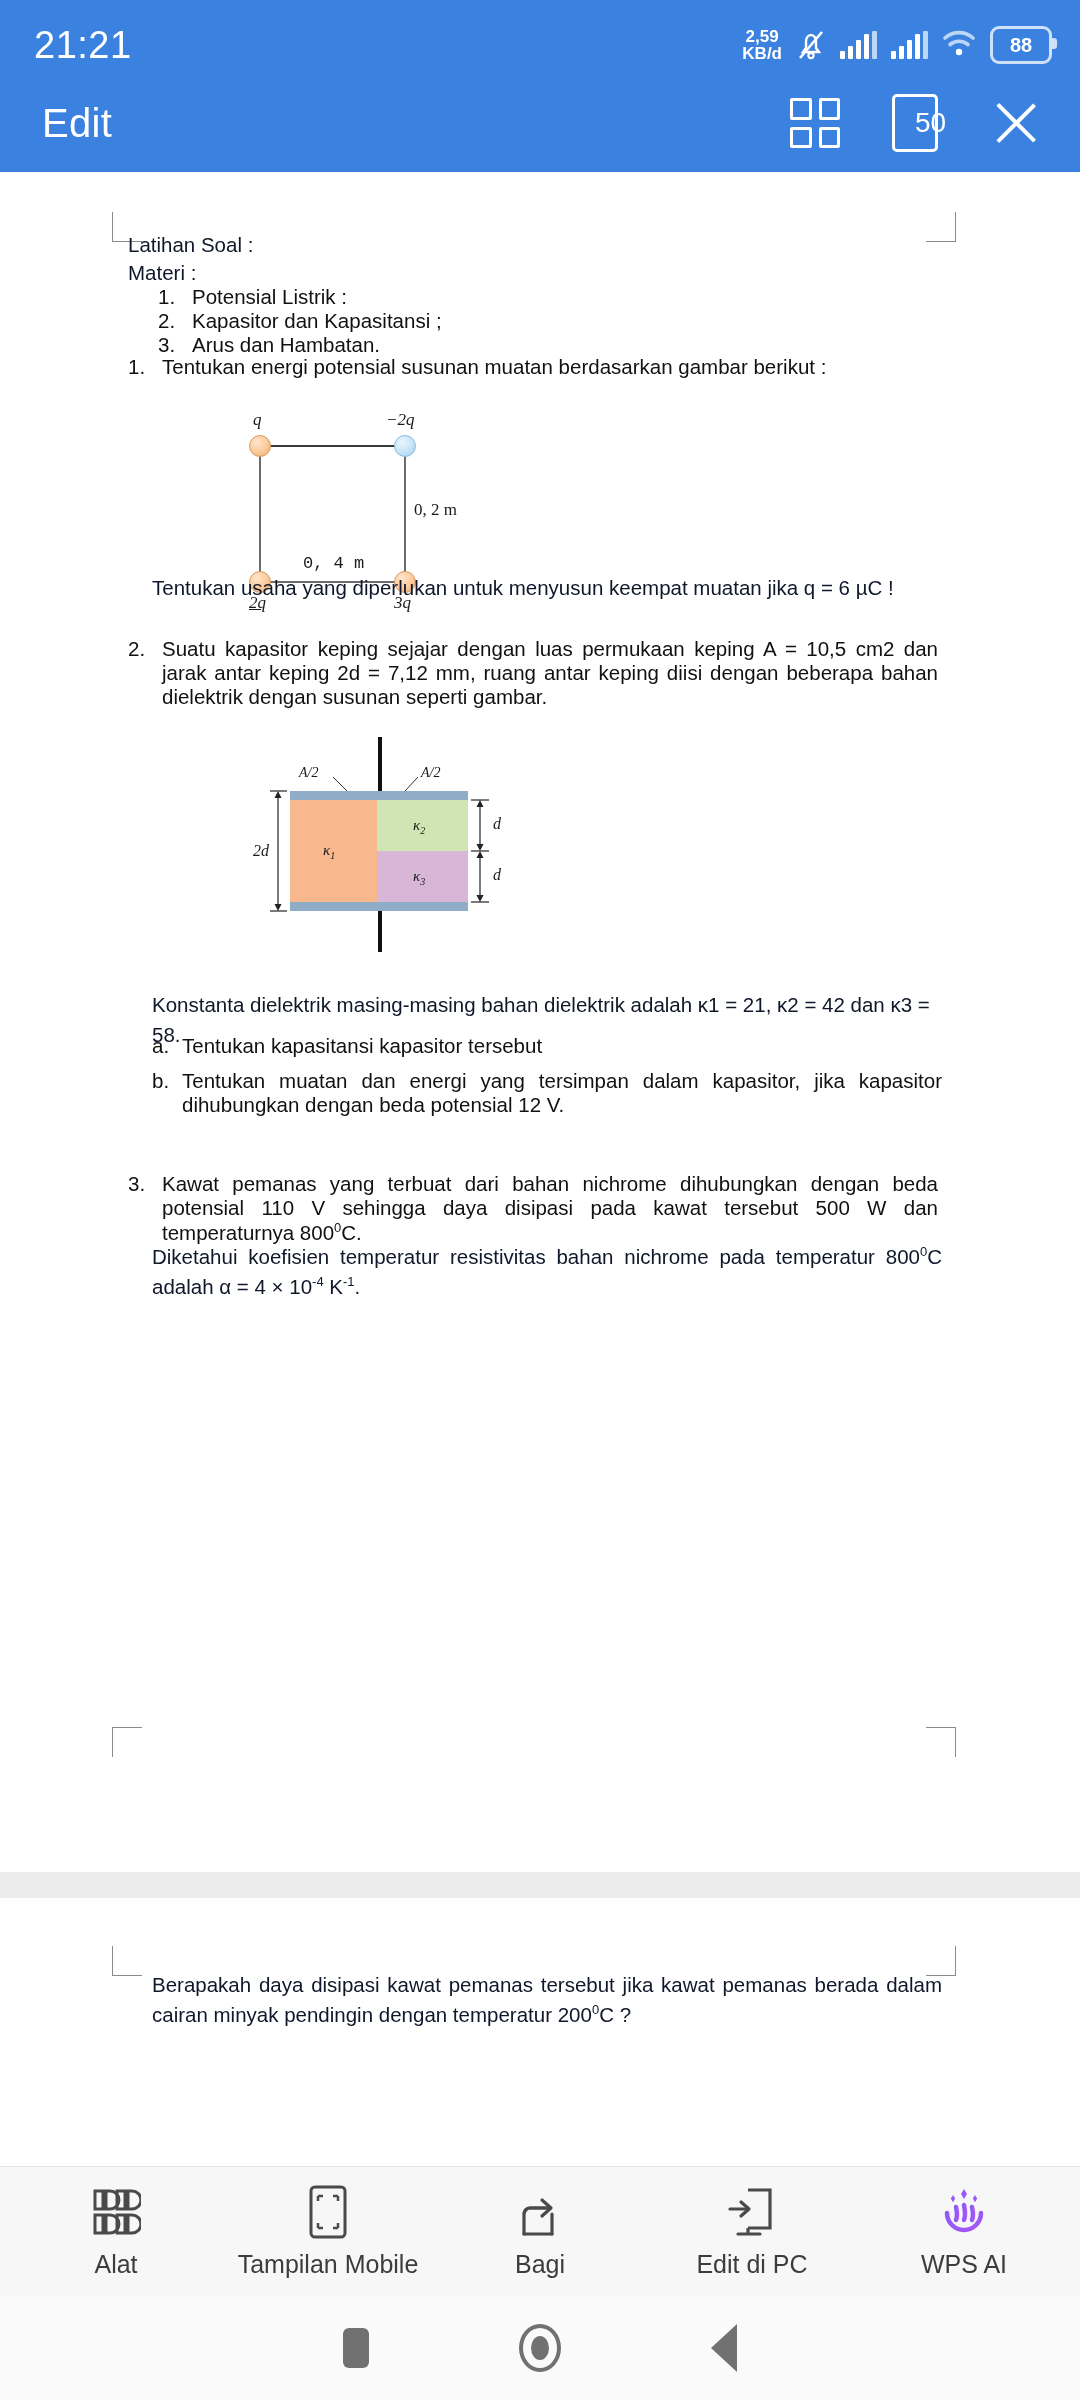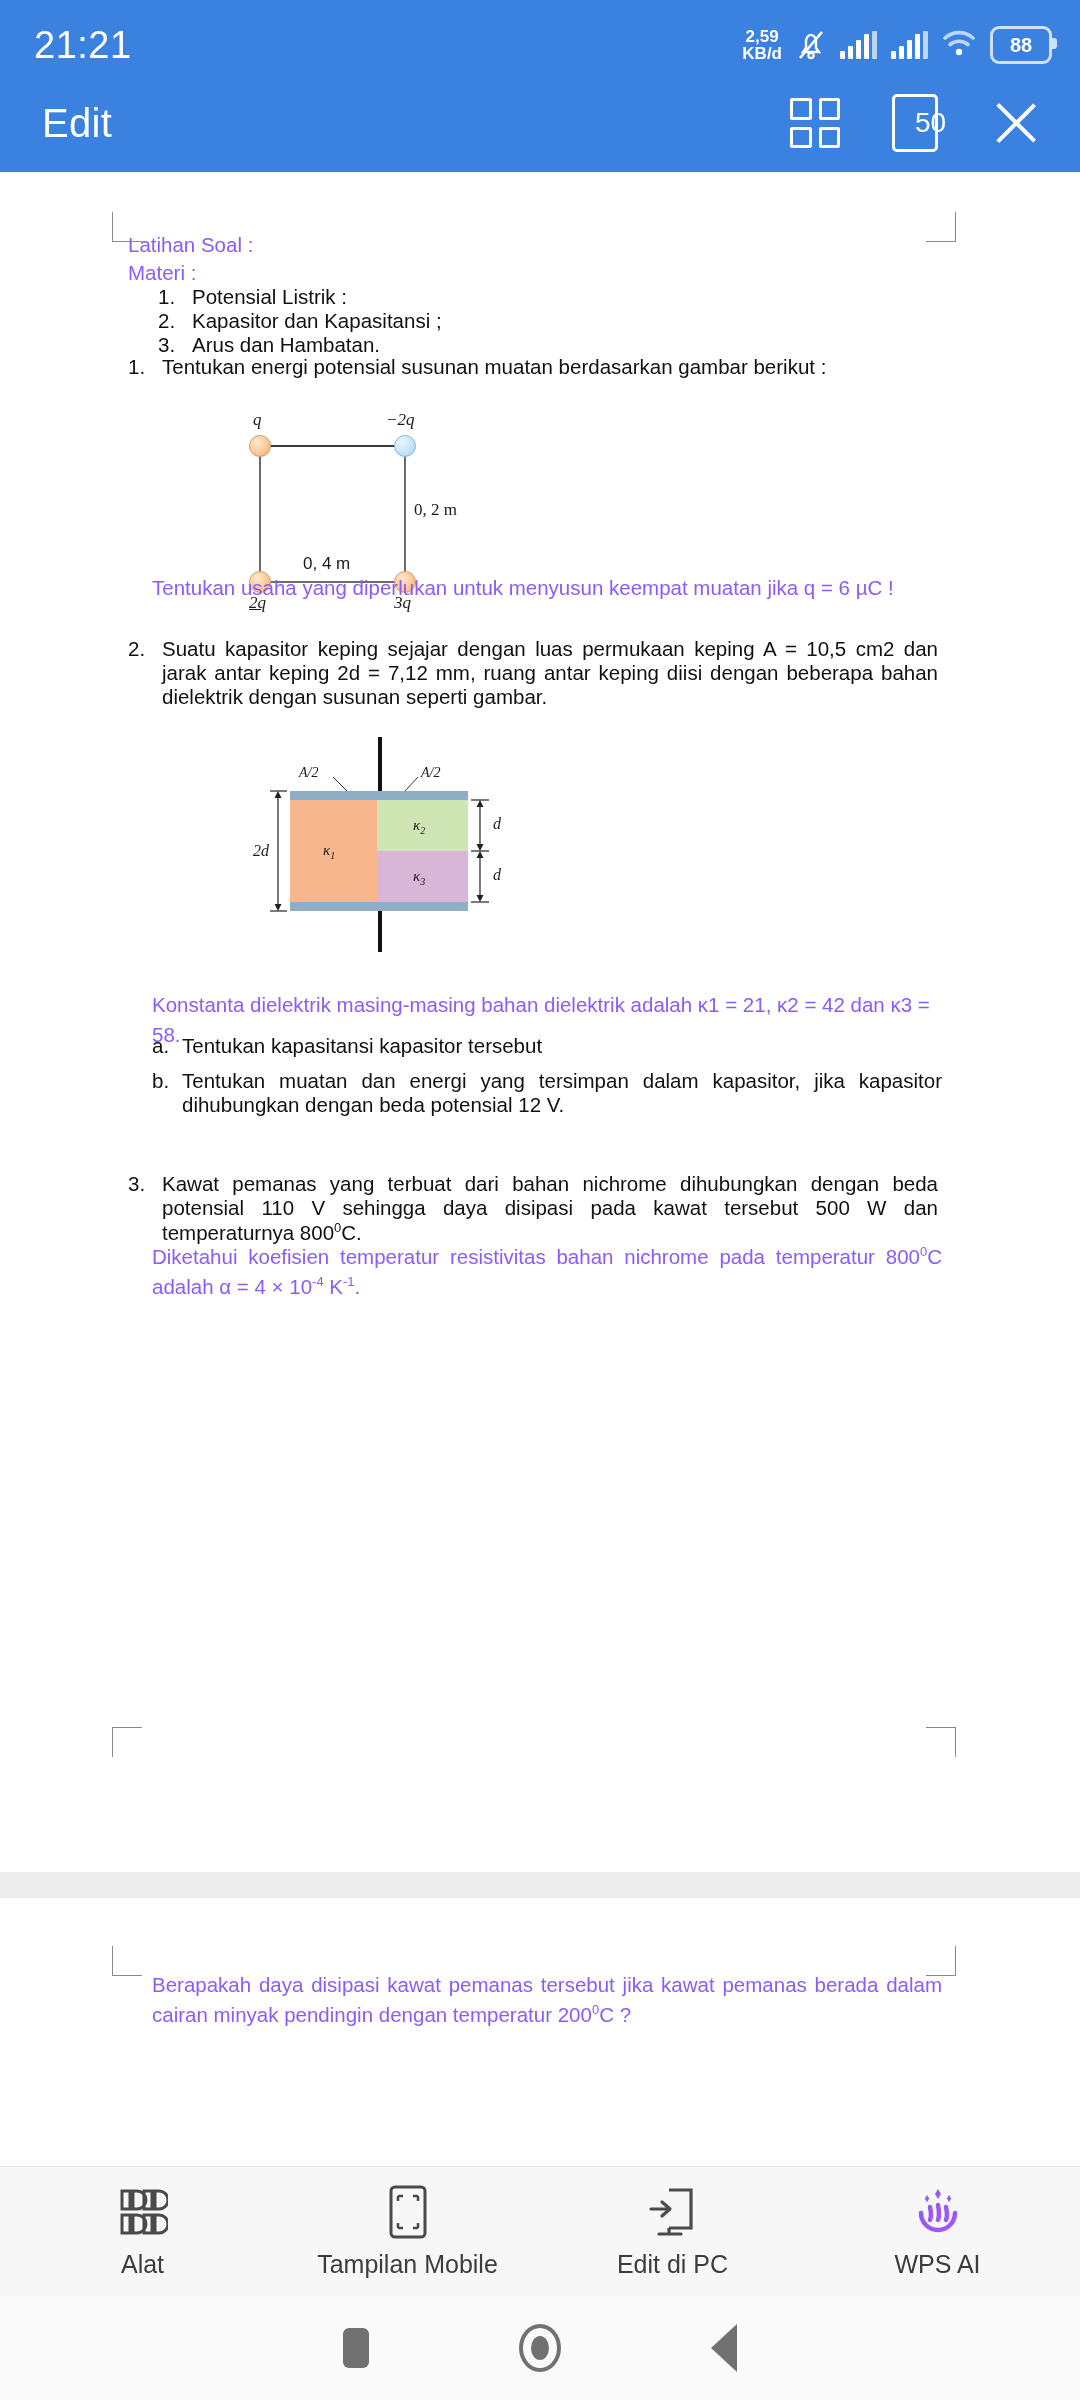--- a/index.html
+++ b/index.html
@@ -62,21 +62,21 @@
   .page-gap{ height:26px; background:#ececec; }
   .page-2{ height:520px;}
 
   .crop{ position:absolute; width:30px;height:30px;}
   .crop.tl{border-left:1.5px solid #8a8a8a;border-bottom:1.5px solid #8a8a8a;}
   .crop.tr{border-right:1.5px solid #8a8a8a;border-bottom:1.5px solid #8a8a8a;}
   .crop.bl{border-left:1.5px solid #8a8a8a;border-top:1.5px solid #8a8a8a;}
   .crop.br{border-right:1.5px solid #8a8a8a;border-top:1.5px solid #8a8a8a;}
 
   .body-txt{
-    position:absolute; color:#8b5cf6; font-size:20.5px; line-height:1.48;
+    position:absolute; color:#0f172a; font-size:20.5px; line-height:1.48;
     font-family:"Liberation Sans", sans-serif;
   }
   .just{ text-align:justify; }
   .sup{ font-size:13px; vertical-align:super;}
 
   .numlist{ position:absolute; font-size:20.5px; color:#111; }
   .numlist .row{ display:flex; }
   .numlist .n{ width:34px; flex:none;}
   .numlist .t{ flex:1;}
 
@@ -231,21 +231,21 @@
 
       <div class="ball orange" style="left:79px;top:38px;"></div>
       <div class="ball blue" style="left:224px;top:38px;"></div>
       <div class="ball orange" style="left:79px;top:174px;"></div>
       <div class="ball orange" style="left:224px;top:174px;"></div>
 
       <div class="figlbl" style="left:83px;top:13px;">q</div>
       <div class="figlbl" style="left:216px;top:13px;">−2q</div>
       <div class="figlbl" style="left:79px;top:196px;text-decoration:underline;">2q</div>
       <div class="figlbl" style="left:224px;top:196px;">3q</div>
-      <div class="figlbl up" style="left:133px;top:157px;font-family:Liberation Sans, sans-serif;">0, 4 m</div>
+      <div class="figlbl up" style="left:133px;top:157px;font-family:Liberation Mono, monospace;">0, 4 m</div>
       <div class="figlbl up" style="left:244px;top:103px;font-family:'Liberation Serif',serif;">0, 2 m</div>
     </div>
 
     <div class="body-txt" style="left:152px;top:401px;width:780px;">Tentukan usaha yang diperlukan untuk menyusun keempat muatan jika q = 6 µC !</div>
 
     <div class="numlist" style="left:128px;top:465px;width:810px;">
       <div class="row">
         <span class="n">2.</span>
         <span class="t just">Suatu kapasitor keping sejajar dengan luas permukaan keping A = 10,5 cm2 dan jarak antar keping 2d = 7,12 mm, ruang antar keping diisi dengan beberapa bahan dielektrik dengan susunan seperti gambar.</span>
       </div>
@@ -354,20 +354,32 @@
         <rect x="5" y="3" width="34" height="50" rx="4" fill="none" stroke="#4a4a4a" stroke-width="3"></rect>
         <path d="M12 12 h5 M12 12 v5" stroke="#4a4a4a" stroke-width="2.5" fill="none"></path>
         <path d="M32 12 h-5 M32 12 v5" stroke="#4a4a4a" stroke-width="2.5" fill="none"></path>
         <path d="M12 44 h5 M12 44 v-5" stroke="#4a4a4a" stroke-width="2.5" fill="none"></path>
         <path d="M32 44 h-5 M32 44 v-5" stroke="#4a4a4a" stroke-width="2.5" fill="none"></path>
       </svg>
     </div>
     <div class="bb-label">Tampilan Mobile</div>
   </div>
 
+  <div class="bb-item">
+    <div class="bb-ico">
+      <svg width="52" height="52" viewBox="0 0 52 52">
+        <path d="M10 48 v-20 a6 6 0 0 1 6 -6 h20" fill="none" stroke="#4a4a4a" stroke-width="3.2" stroke-linecap="round"></path>
+        <path d="M38 48 v-20" fill="none" stroke="#4a4a4a" stroke-width="3.2" stroke-linecap="round"></path>
+        <path d="M10 48 h28" fill="none" stroke="#4a4a4a" stroke-width="3.2" stroke-linecap="round"></path>
+        <path d="M28 14 l9 8 -9 8" fill="none" stroke="#4a4a4a" stroke-width="3.2" stroke-linecap="round" stroke-linejoin="round"></path>
+        <path d="M37 22 h-21 a6 6 0 0 0 -6 6" fill="none" stroke="#4a4a4a" stroke-width="3.2"></path>
+      </svg>
+    </div>
+    <div class="bb-label">Bagi</div>
+  </div>
 
   <div class="bb-item">
     <div class="bb-ico">
       <svg width="52" height="52" viewBox="0 0 52 52">
         <path d="M22 4 h22 v38 h-22" fill="none" stroke="#4a4a4a" stroke-width="3.2"></path>
         <path d="M4 23 h18" stroke="#4a4a4a" stroke-width="3.2" stroke-linecap="round"></path>
         <path d="M15 16 l8 7 -8 7" fill="none" stroke="#4a4a4a" stroke-width="3.2" stroke-linejoin="round" stroke-linecap="round"></path>
         <path d="M22 42 v6" stroke="#4a4a4a" stroke-width="3.2"></path>
         <path d="M12 48 h22" stroke="#4a4a4a" stroke-width="3.2" stroke-linecap="round"></path>
       </svg>

